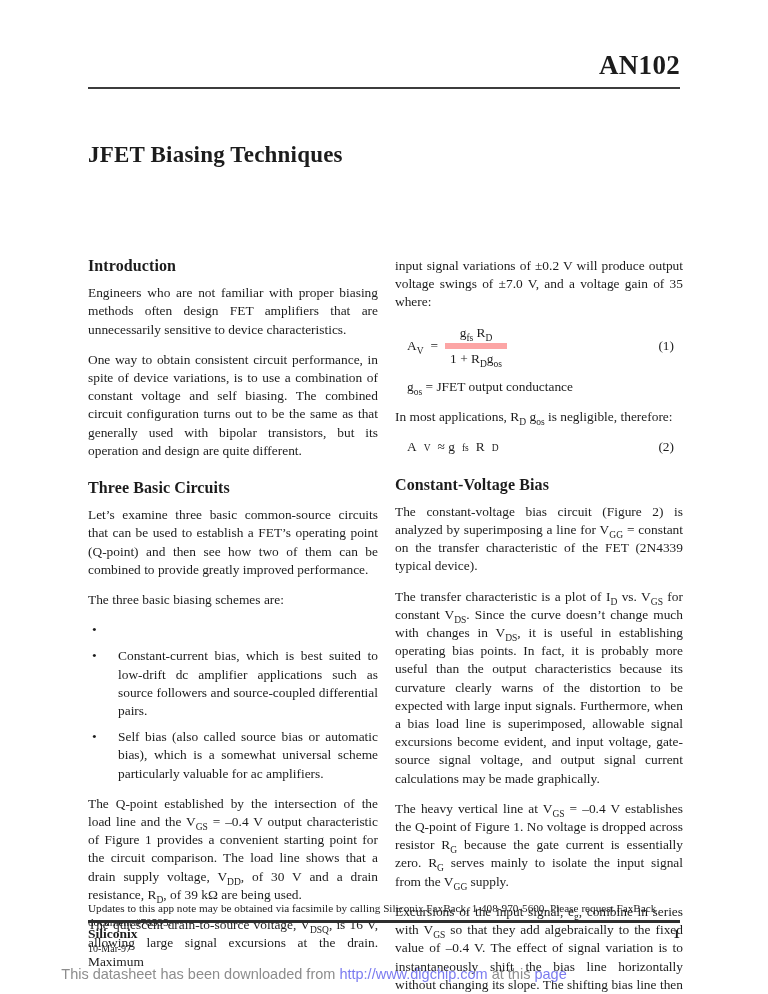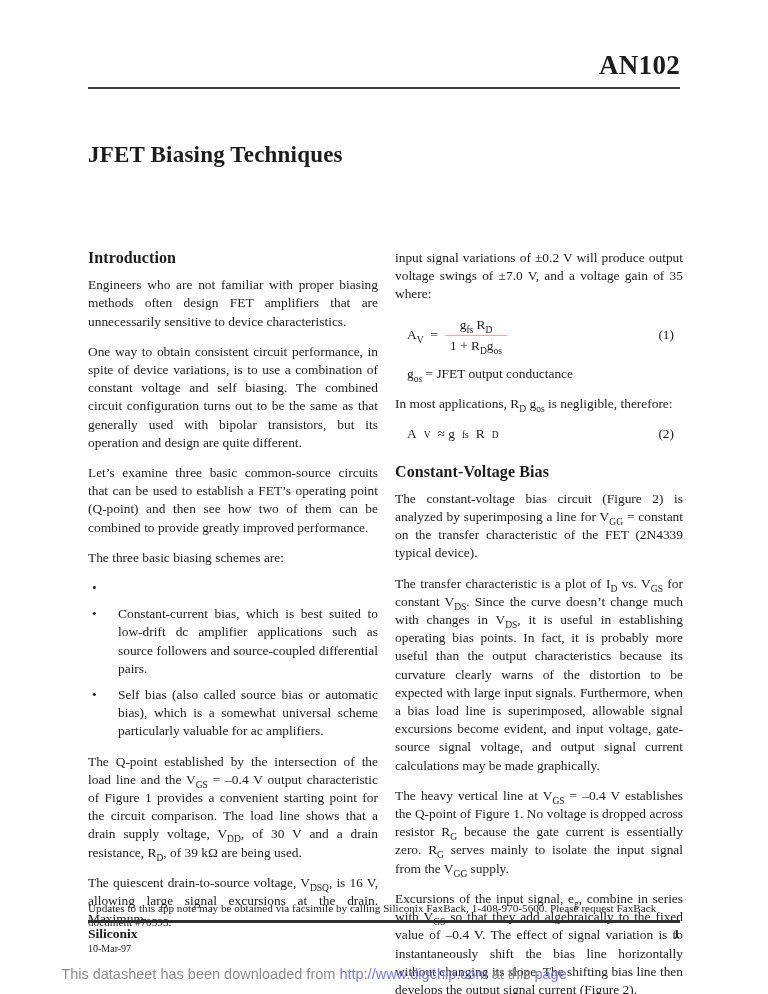--- a/index.html
+++ b/index.html
@@ -46,21 +46,21 @@
     display: flex;
     gap: 17px;
   }
   .col {
     font-size: 13.4px;
     line-height: 18.2px;
     text-align: justify;
   }
   .col-left  { width: 290px; }
   .col-right { width: 288px; }
-  .col > :first-child { margin-top: 4px; }
+  .col > :first-child { margin-top: 12px; }
 
   p.body-p { margin: 0 0 12px 0; }
   h2.section-heading {
     font-size: 16px;
     font-weight: bold;
     margin: 19px 0 9px 0;
     text-align: left;
     letter-spacing: 0.1px;
   }
 
@@ -75,21 +75,21 @@
   .equation-row {
     display: flex;
     align-items: center;
     margin: 4px 7px 10px 0;
     padding-left: 12px;
     text-align: left;
   }
   .eq-body { display: flex; align-items: center; gap: 7px; }
   .frac { display: inline-block; text-align: center; }
   .frac .num { display: block; padding: 0 5px 1px 5px; }
-  .frac .den { display: block; border-top: 1px solid #fca5a5; padding: 1px 5px 0 5px; }
+  .frac .den { display: block; border-top: 6px solid #fca5a5; padding: 1px 5px 0 5px; }
   .eq-number { margin-left: auto; padding-right: 2px; }
   .def-line { margin: 0 0 12px 0; padding-left: 12px; text-align: left; }
   sub { font-size: 9.5px; line-height: 0; }
 
   
   .fax-note {
     position: absolute;
     top: 901px; left: 88px; width: 594px;
     font-size: 11.2px;
     line-height: 14px;
@@ -136,20 +136,21 @@
 
   <h1 class="doc-title">JFET Biasing Techniques</h1>
 
   <div class="columns">
 
     <div class="col col-left">
       <h2 class="section-heading">Introduction</h2>
       <p class="body-p">Engineers who are not familiar with proper biasing methods often design FET amplifiers that are unnecessarily sensitive to device characteristics.</p>
       <p class="body-p">One way to obtain consistent circuit performance, in spite of device variations, is to use a combination of constant voltage and self biasing. The combined circuit configuration turns out to be the same as that generally used with bipolar transistors, but its operation and design are quite different.</p>
 
+      <h2 class="section-heading">Three Basic Circuits</h2>
       <p class="body-p">Let’s examine three basic common-source circuits that can be used to establish a FET’s operating point (Q-point) and then see how two of them can be combined to provide greatly improved performance.</p>
       <p class="body-p">The three basic biasing schemes are:</p>
 
       <div class="bullet-list">
         <div class="bullet">
           <span class="bullet-marker">•</span>
         </div>
         <div class="bullet">
           <span class="bullet-marker">•</span>
           <span class="bullet-text">Constant-current bias, which is best suited to low-drift dc amplifier applications such as source followers and source-coupled differential pairs.</span>

